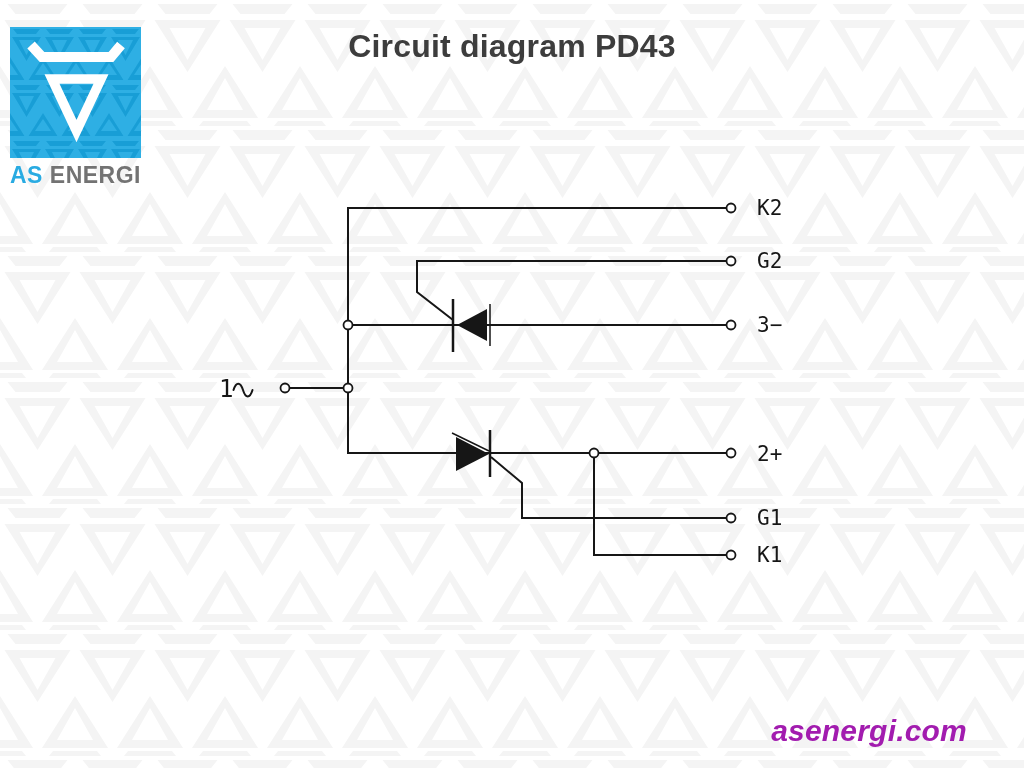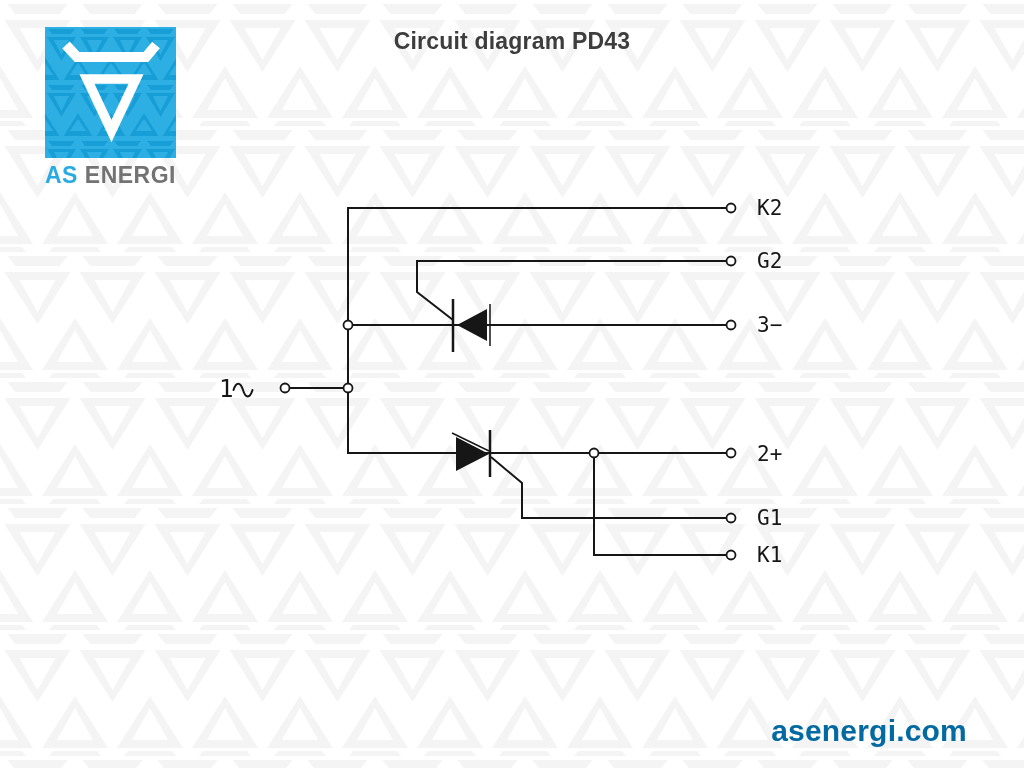--- a/index.html
+++ b/index.html
@@ -7,24 +7,24 @@
     position:relative;
     width:1024px;height:768px;
     background:#ffffff;
     overflow:hidden;
     font-family:"Liberation Sans", sans-serif;
   }
   .bg-pattern{position:absolute;left:0;top:0;width:1024px;height:768px;}
   .page-title{
     position:absolute;left:0;top:28px;width:1024px;margin:0;
     text-align:center;
-    font-size:23px;font-weight:700;color:#3d3d3d;
+    font-size:32px;font-weight:700;color:#3d3d3d;
     letter-spacing:0.2px;
   }
-  .brand{position:absolute;left:45px;top:27px;width:131px;}
+  .brand{position:absolute;left:10px;top:27px;width:131px;}
   .logo-mark{display:block;width:131px;height:131px;}
   .brand-name{
     margin-top:4px;width:131px;
     display:flex;justify-content:space-between;
     font-weight:700;font-size:23px;letter-spacing:0.5px;
     transform:scaleY(1.02);
   }
   .brand-as{color:#29abe2;}
   .brand-energi{color:#737373;}
   .circuit{position:absolute;left:0;top:0;width:1024px;height:768px;}
@@ -36,22 +36,23 @@
   .term-label{
     font-family:"DejaVu Sans Mono", monospace;
     font-size:21px;fill:#161616;
   }
   .src-label{
     font-family:"DejaVu Sans Mono", monospace;
     font-size:24px;fill:#161616;
   }
   .website{
     position:absolute;right:57px;top:714px;
-    font-size:30px;font-weight:700;color:#0369a1;
+    font-size:30px;font-weight:700;color:#a21caf;
     letter-spacing:0.2px;
+    font-style:italic;
   }
 </style>
 </head>
 <body>
 
 <div class="page">
 
   <svg class="bg-pattern" viewBox="0 0 1024 768" preserveAspectRatio="none">
     <defs>
       <pattern id="tripat" width="150" height="126" patternUnits="userSpaceOnUse">

